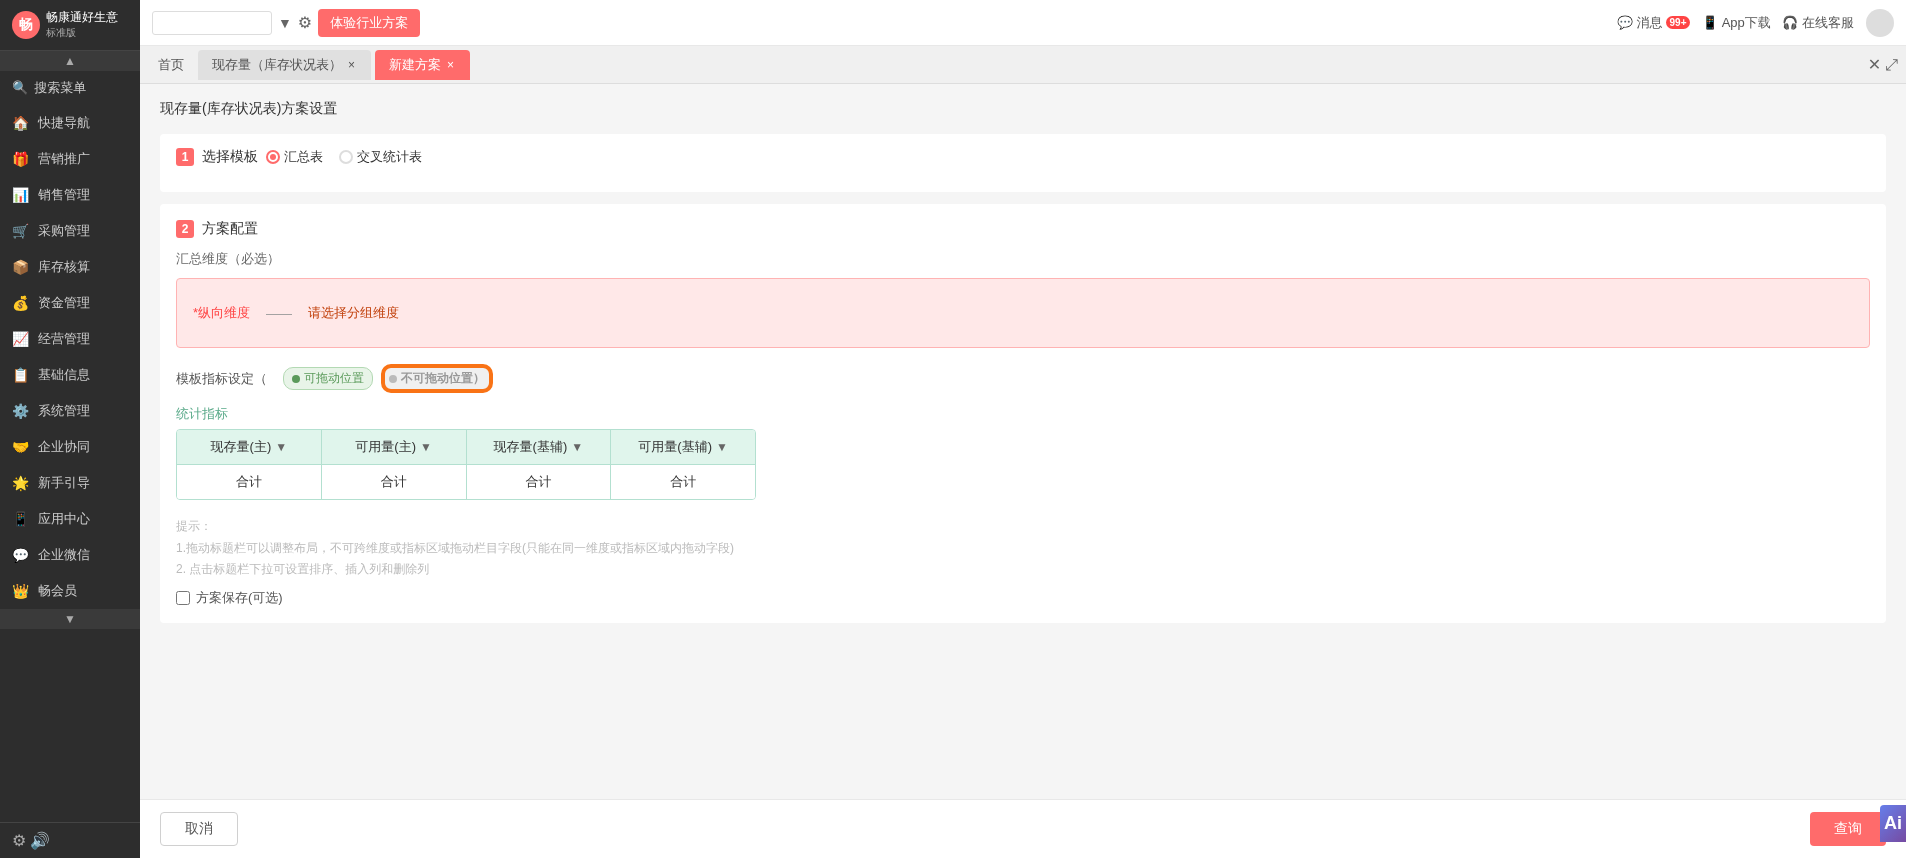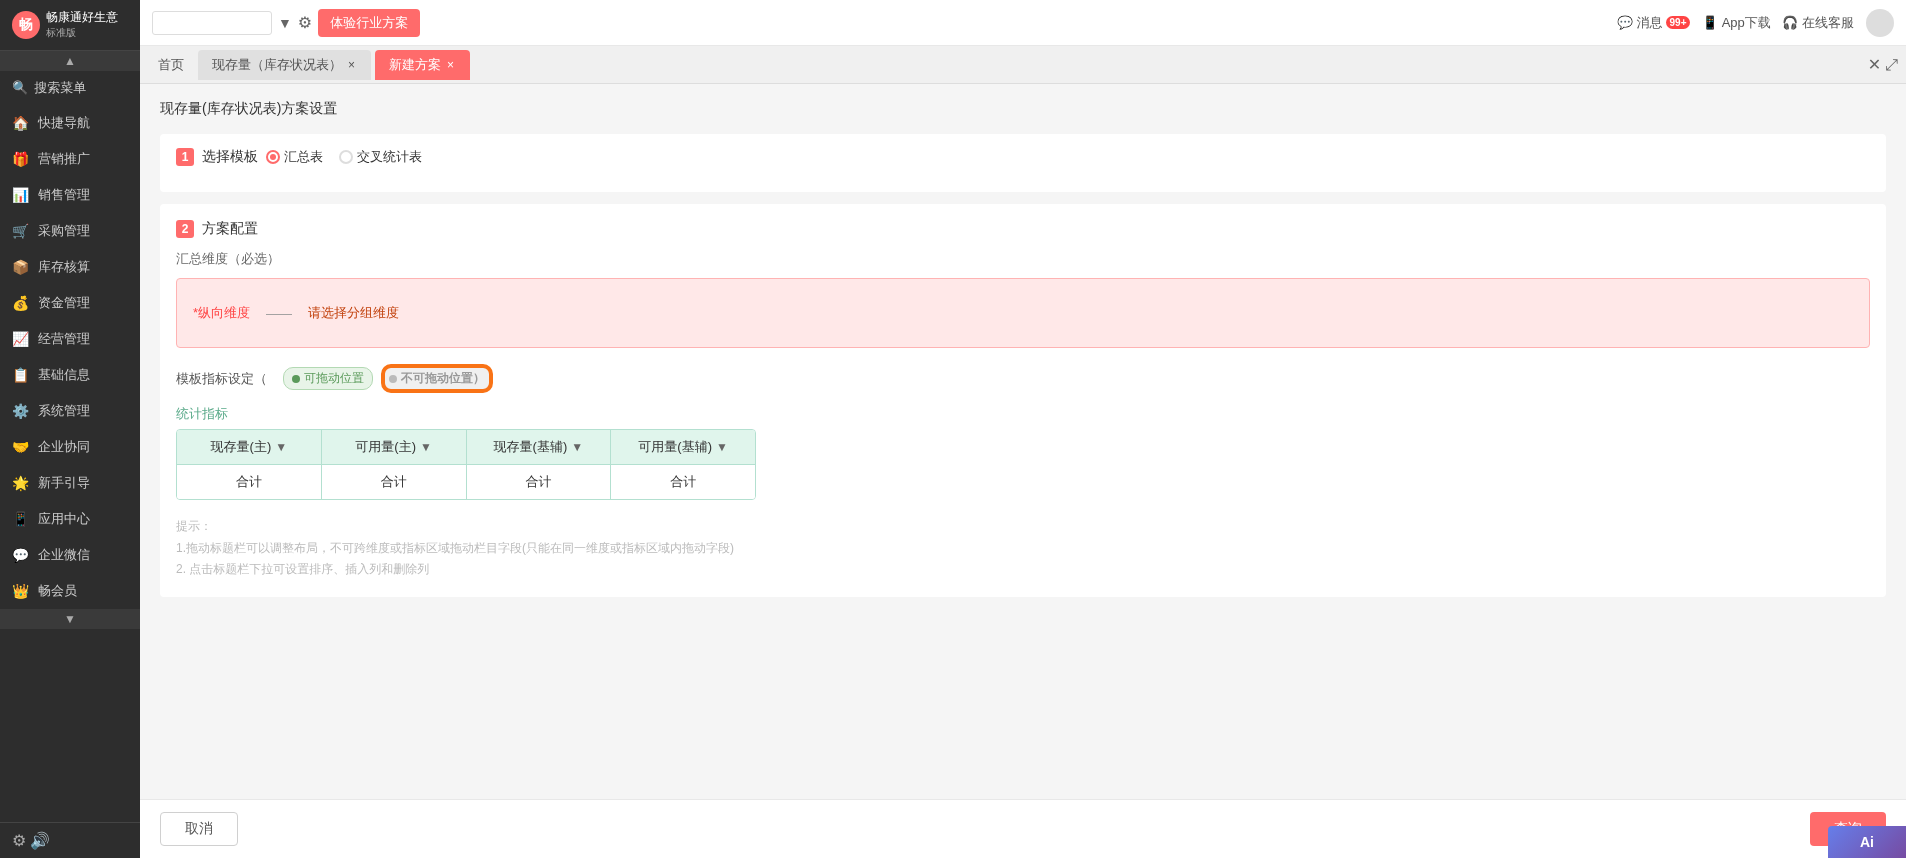--- a/index.html
+++ b/index.html
@@ -223,24 +223,24 @@
       background: white; border: 1px solid #d0d0d0; color: #555;
       padding: 7px 24px; border-radius: 4px; cursor: pointer; font-size: 14px;
     }
     .btn-query {
       background: #ff6b6b; color: white; border: none;
       padding: 7px 24px; border-radius: 4px; cursor: pointer; font-size: 14px;
     }
 
     
     .ai-badge {
-      position: fixed; right: 0; bottom: 0;
+      position: fixed; right: 0; bottom: 16px;
       background: linear-gradient(135deg, #667eea, #764ba2);
-      color: white; padding: 8px 32px;
-      font-size: 14px; font-weight: bold;
+      color: white; padding: 8px 4px;
+      font-size: 18px; font-weight: bold;
       border-radius: 4px 0 0 0;
     }
   </style>
 </head>
 <body>
 
 <div class="sidebar">
   <div class="sidebar-logo">
     <div class="sidebar-logo-icon">
       <span>畅</span>
@@ -435,20 +435,24 @@
           <div class="stats-cell">合计</div>
         </div>
       </div>
 
       <div class="tips">
         <div>提示：</div>
         <div>1.拖动标题栏可以调整布局，不可跨维度或指标区域拖动栏目字段(只能在同一维度或指标区域内拖动字段)</div>
         <div>2. 点击标题栏下拉可设置排序、插入列和删除列</div>
       </div>
 
+      <div class="save-option">
+        <input type="checkbox" class="save-checkbox" style="">
+        <span>方案保存(可选)</span>
+      </div>
     </div>
   </div>
 
   <div class="footer">
     <button class="btn-cancel">取消</button>
     <button class="btn-query">查询</button>
   </div>
 </div>
 
 <div class="ai-badge">Ai</div>

